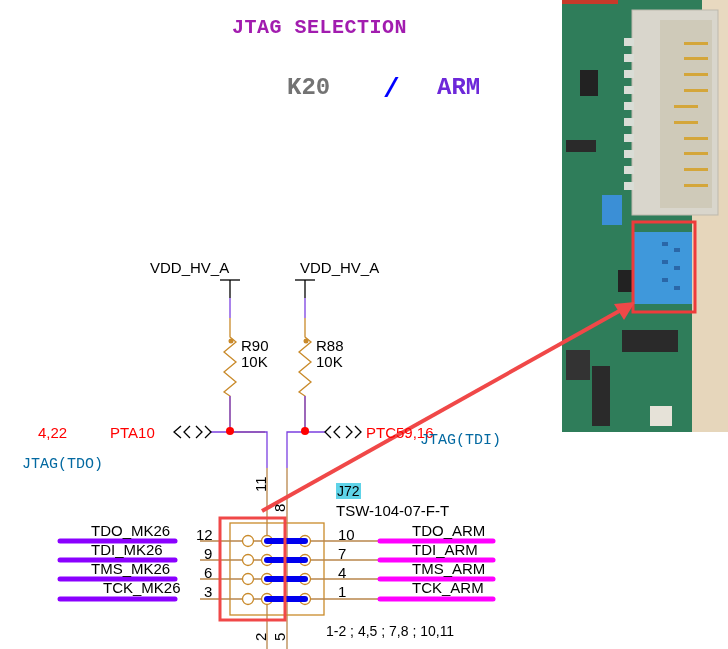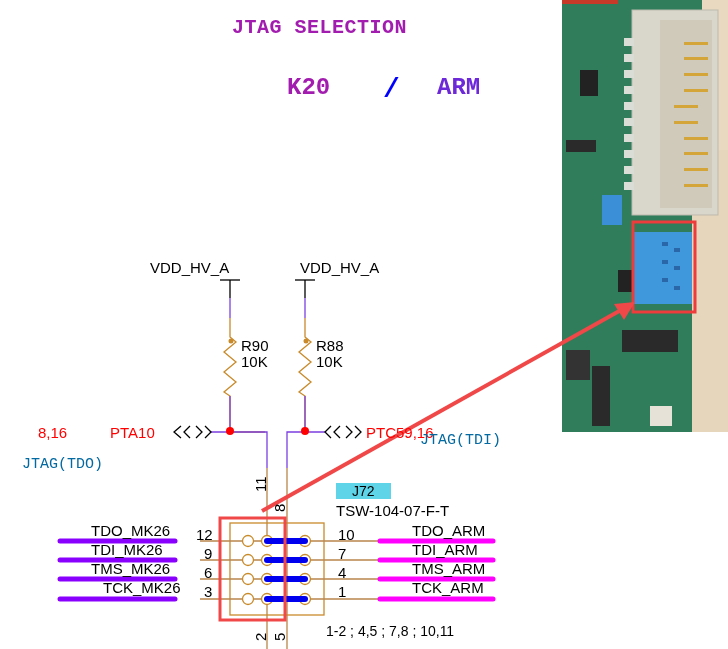--- a/index.html
+++ b/index.html
@@ -1,27 +1,27 @@
 <!DOCTYPE html>
 <html><head>
 <meta charset="utf-8">
 <style>
   html, body { margin:0; padding:0; background:#ffffff; }
   body { width:728px; height:649px; position:relative; overflow:hidden; font-family:"Liberation Sans", sans-serif; }
   .abs { position:absolute; white-space:nowrap; }
   .title { font-family:"Liberation Mono", monospace; font-weight:bold; color:#a21caf; font-size:20px; left:232px; top:16px; letter-spacing:0.5px; }
   .sub { font-family:"Liberation Mono", monospace; font-weight:bold; font-size:24px; top:74px; }
-  .k20 { color:#a21caf; left:287px; }
+  .k20 { color:#737373; left:287px; }
   .slash { color:#0000ff; left:383px; top:74px; font-size:28px; }
   .arm { color:#6d28d9; left:437px; }
   .net { font-size:15px; color:#000; }
   .red { color:#ff0000; font-size:15px; }
   .mono { font-family:"Liberation Mono", monospace; font-size:15px; color:#0369a1; }
   .sig { font-size:15px; color:#000; }
-  .j72 { background:#5fd3e8; font-size:14px; padding:0 16px; }
+  .j72 { background:#5fd3e8; font-size:14px; padding:0 1px; }
   .photo { position:absolute; left:562px; top:0; width:166px; height:432px; overflow:hidden; background:#2c7a58; }
   svg { position:absolute; left:0; top:0; }
 </style>
 </head>
 <body>
 
 <div class="photo">
   <svg width="166" height="432">
     <rect x="0" y="0" width="166" height="432" fill="#2f7d5a"></rect>
     <rect x="140" y="0" width="26" height="432" fill="#e8d9c0"></rect>
@@ -178,21 +178,21 @@
 <div class="abs sub slash">/</div>
 <div class="abs sub arm">ARM</div>
 
 <div class="abs net" style="left:150px;top:259px;">VDD_HV_A</div>
 <div class="abs net" style="left:300px;top:259px;">VDD_HV_A</div>
 <div class="abs net" style="left:241px;top:338px;line-height:16px;">R90</div>
 <div class="abs net" style="left:241px;top:354px;line-height:16px;">10K</div>
 <div class="abs net" style="left:316px;top:338px;line-height:16px;">R88</div>
 <div class="abs net" style="left:316px;top:354px;line-height:16px;">10K</div>
 
-<div class="abs red" style="left:38px;top:424px;">8,16</div>
+<div class="abs red" style="left:38px;top:424px;">4,22</div>
 <div class="abs red" style="left:110px;top:424px;">PTA10</div>
 <div class="abs mono" style="left:22px;top:456px;">JTAG(TDO)</div>
 <div class="abs red" style="left:366px;top:424px;"><span>PTC5</span><span>9,16</span></div>
 <div class="abs mono" style="left:420px;top:432px;">JTAG(TDI)</div>
 
 <div class="abs net" style="left:252px;top:492px;transform:rotate(-90deg);transform-origin:left top;">11</div>
 <div class="abs net" style="left:271px;top:512px;transform:rotate(-90deg);transform-origin:left top;">8</div>
 <div class="abs net" style="left:252px;top:641px;transform:rotate(-90deg);transform-origin:left top;">2</div>
 <div class="abs net" style="left:271px;top:641px;transform:rotate(-90deg);transform-origin:left top;">5</div>
 

